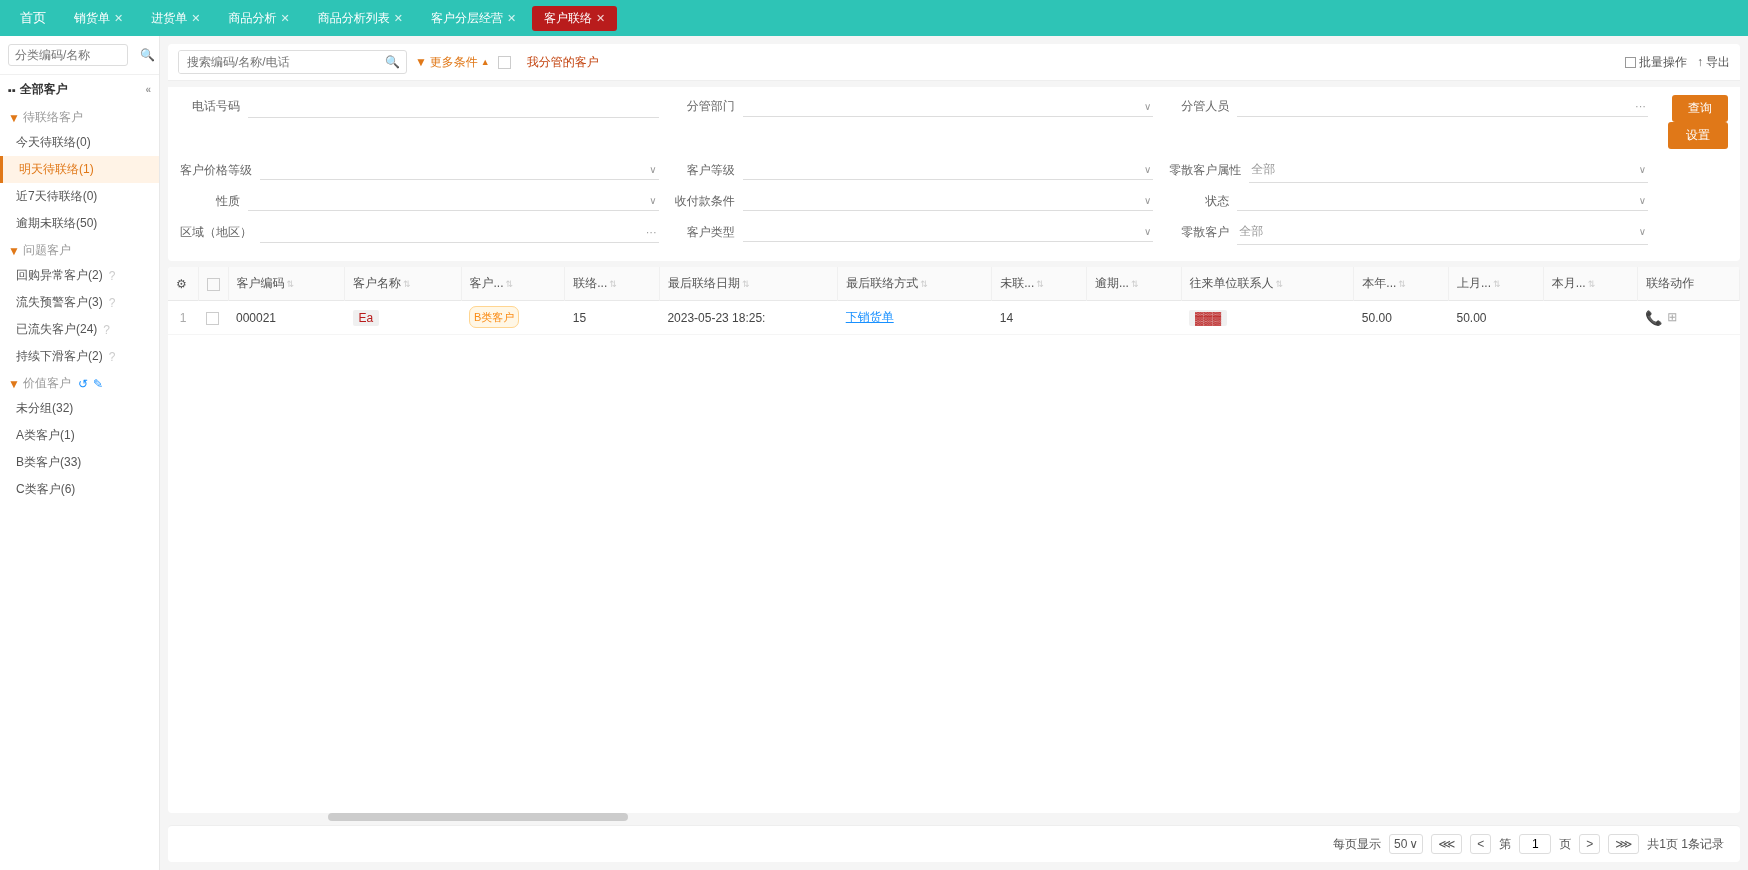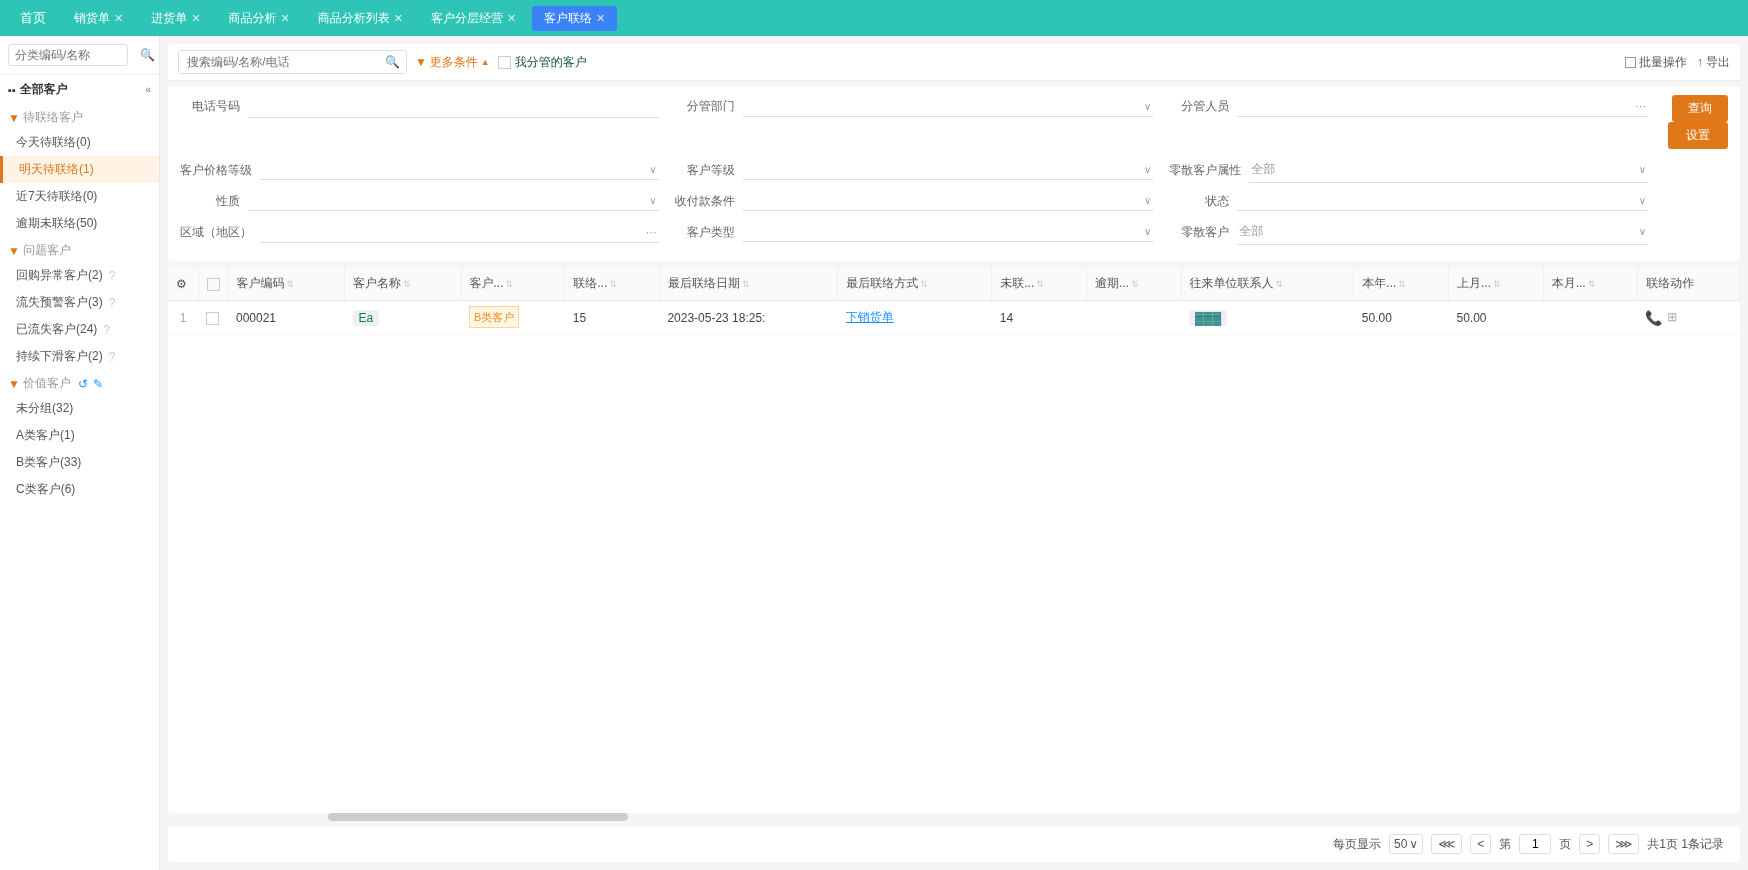--- a/index.html
+++ b/index.html
@@ -137,22 +137,22 @@
       gap: 3px;
       color: #e07818;
       cursor: pointer;
       border: none;
       background: none;
       font-size: 12px;
     }
     .my-customers-check {
       display: flex;
       align-items: center;
-      gap: 4px;
-      color: #14532d;
+      gap: 16px;
+      color: #c2410c;
       cursor: pointer;
     }
     .toolbar-right {
       margin-left: auto;
       display: flex;
       align-items: center;
       gap: 10px;
     }
     .batch-op-btn {
       display: flex;
@@ -322,27 +322,27 @@
     .page-btn:disabled { color: #ccc; cursor: default; }
     .page-input {
       border: 1px solid #ddd;
       border-radius: 3px;
       width: 32px;
       text-align: center;
       padding: 2px 4px;
       font-size: 12px;
     }
     .icon-check { width: 13px; height: 13px; border: 1px solid #ccc; display: inline-block; vertical-align: middle; }
-    .tag-b { background: #fff7e6; color: #fa8c16; border: 1px solid #ffd591; border-radius: 0; padding: 4px 4px; font-size: 11px; text-align: right; }
+    .tag-b { background: #fff7e6; color: #fa8c16; border: 1px solid #ffd591; border-radius: 7px; padding: 4px 4px; font-size: 11px; text-align: right; }
 
     .col-actions { display: flex; gap: 4px; }
     .action-icon { color: #aaa; cursor: pointer; font-size: 14px; }
 
     .row-num { color: #aaa; text-align: center; }
-    .masked { color: #0f766e; background: #f0f0f0; border-radius: 2px; padding: 1px 6px; display: inline-block; }
+    .masked { color: #b91c1c; background: #f0f0f0; border-radius: 2px; padding: 1px 6px; display: inline-block; }
 
     .scrollbar-area { height: 8px; background: #f5f5f5; }
     .scrollbar-thumb { height: 8px; background: #ccc; border-radius: 4px; width: 300px; margin-left: 160px; }
   </style>
 </head>
 <body>
 
 <div class="top-nav">
   <div class="nav-item nav-home">首页</div>
   <div class="nav-item">
@@ -358,21 +358,21 @@
     <span class="nav-close">✕</span>
   </div>
   <div class="nav-item">
     <span>商品分析列表</span>
     <span class="nav-close">✕</span>
   </div>
   <div class="nav-item">
     <span>客户分层经营</span>
     <span class="nav-close">✕</span>
   </div>
-  <div class="nav-item active" style="background:#3b82f6;">
+  <div class="nav-item active" style="background:#b91c1c;">
     <span>客户联络</span>
     <span class="nav-close">✕</span>
   </div>
 </div>
 
 <div class="main-layout">
 
   <div class="sidebar">
     <div class="sidebar-search">
       <input type="text" placeholder="分类编码/名称" style="">

